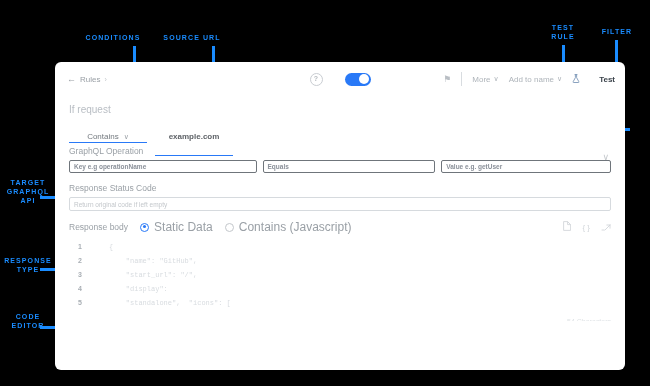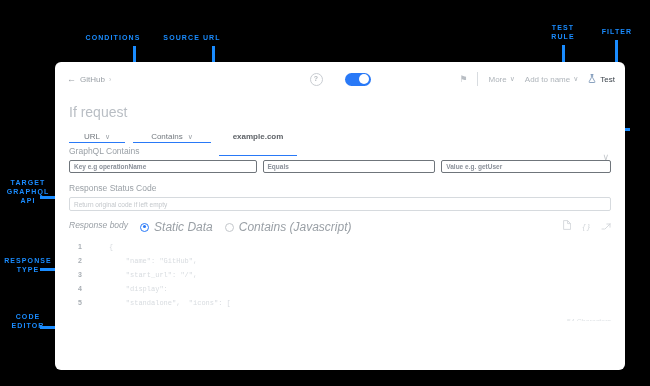--- a/index.html
+++ b/index.html
@@ -67,35 +67,35 @@
   .toggle .knob{
     position:absolute;top:1.5px;right:1.5px;
     width:10px;height:10px;border-radius:50%;background:#fff;
   }
 
   .hdr-right{margin-left:auto;display:flex;align-items:center;gap:10px;}
   .pin-icon{color:#b9bec4;font-size:9px;}
   .vdiv{width:1px;height:14px;background:#d8dce0;}
   .menu-item{display:flex;align-items:center;gap:3px;font-size:8px;color:#aeb4ba;}
   .menu-item .cd{font-size:7px;}
-  .test-btn{display:flex;align-items:center;gap:4px;font-size:8px;color:#3b434b;font-weight:normal;}
+  .test-btn{display:flex;align-items:center;gap:19px;font-size:8px;color:#3b434b;font-weight:bold;}
   .flask{color:#7d97b8;font-size:9px;}
   .save-btn{
     background:#2979f7;color:#fff;
     font-size:8.5px;font-weight:bold;
     border-radius:3px;
     padding:5px 9px;
     line-height:9px;
   }
 
   
   .card-body{padding:0 14px;position:relative;}
 
   .ifrow{position:relative;height:46px;}
-  .if-label{position:absolute;left:0;top:8px;font-size:14px;color:#b9bec4;text-align:center;}
+  .if-label{position:absolute;left:0;top:8px;font-size:10px;color:#b9bec4;text-align:center;}
   .right-chev{position:absolute;right:2px;top:56px;color:#c3c7cb;font-size:9px;}
 
   .cond-row{
     position:absolute;left:0;top:26px;
     display:flex;align-items:flex-start;gap:8px;
   }
   .sel{
     width:56px;
     border-bottom:1.6px solid #2979f7;
     padding-bottom:1px;
@@ -128,21 +128,21 @@
   .inp.k{width:190px;}
   .inp.o{width:175px;}
   .inp.v{width:172px;}
 
   .inp.status{
     width:100%;height:14px;
     border:1px solid #d6dade;
     color:#c3c7cb;font-weight:normal;font-size:6.5px;
   }
 
-  .rb-row{display:flex;align-items:flex-start;gap:12px;margin-top:9px;position:relative;font-style:italic;}
+  .rb-row{display:flex;align-items:center;gap:12px;margin-top:9px;position:relative;}
   .rb-label{font-size:8.5px;color:#9aa0a6;}
   .radio{display:flex;align-items:center;gap:5px;font-size:12px;color:#9aa0a6;}
   .dot{width:9px;height:9px;border-radius:50%;border:1.6px solid #c3c7cb;box-sizing:border-box;}
   .dot.on{border-color:#2979f7;position:relative;}
   .dot.on:after{content:"";position:absolute;left:1.5px;top:1.5px;width:3px;height:3px;border-radius:50%;background:#2979f7;}
   .rb-icons{margin-left:auto;display:flex;align-items:center;gap:11px;color:#d2d6da;font-size:9px;}
 
   .editor{margin-top:9px;position:relative;height:78px;overflow:hidden;}
   .ed-line{display:flex;align-items:flex-start;height:14px;}
   .ln{width:22px;text-align:center;font-size:7px;color:#a8aeb4;font-weight:bold;font-family:"Liberation Sans",sans-serif;}
@@ -184,21 +184,21 @@
 EDITOR</div>
   <div class="rule-h" style="left:40px;top:326px;width:20px;"></div>
   <div class="rule-v" style="left:58px;top:283px;height:85px;"></div>
 
   <div class="card">
 
     <div class="card-header">
 
       <div class="back-crumb">
         <span class="arrow">←</span>
-        <span>GitHub</span>
+        <span>Rules</span>
         <span class="chev">›</span>
       </div>
 
       <div class="hdr-center">
         <div class="help-icon">?</div>
         <div class="toggle">
           <div class="knob"></div>
         </div>
       </div>
 
@@ -223,41 +223,35 @@
         </div>
       </div>
     </div>
 
     <div class="card-body">
 
       <div class="ifrow">
         <div class="if-label">If request</div>
 
         <div class="cond-row">
-          <div class="sel url">
-            <div class="sel-inner">
-              <span class="sel-txt">URL</span>
-              <span class="sel-cd">∨</span>
-            </div>
-          </div>
           <div class="sel wide">
             <div class="sel-inner">
               <span class="sel-txt">Contains</span>
               <span class="sel-cd">∨</span>
             </div>
           </div>
           <div class="urlfield">
             <span class="val">example.com</span>
           </div>
         </div>
 
         <div class="right-chev">∨</div>
       </div>
 
-      <div class="sect-label">GraphQL Contains</div>
+      <div class="sect-label">GraphQL Operation</div>
 
       <div class="gql-row">
         <div class="inp k">Key e.g operationName</div>
         <div class="inp o">Equals</div>
         <div class="inp v">Value e.g. getUser</div>
       </div>
 
       <div class="sect-label" style="margin-top:10px;">Response Status Code</div>
       <div class="inp status">Return original code if left empty</div>
 

